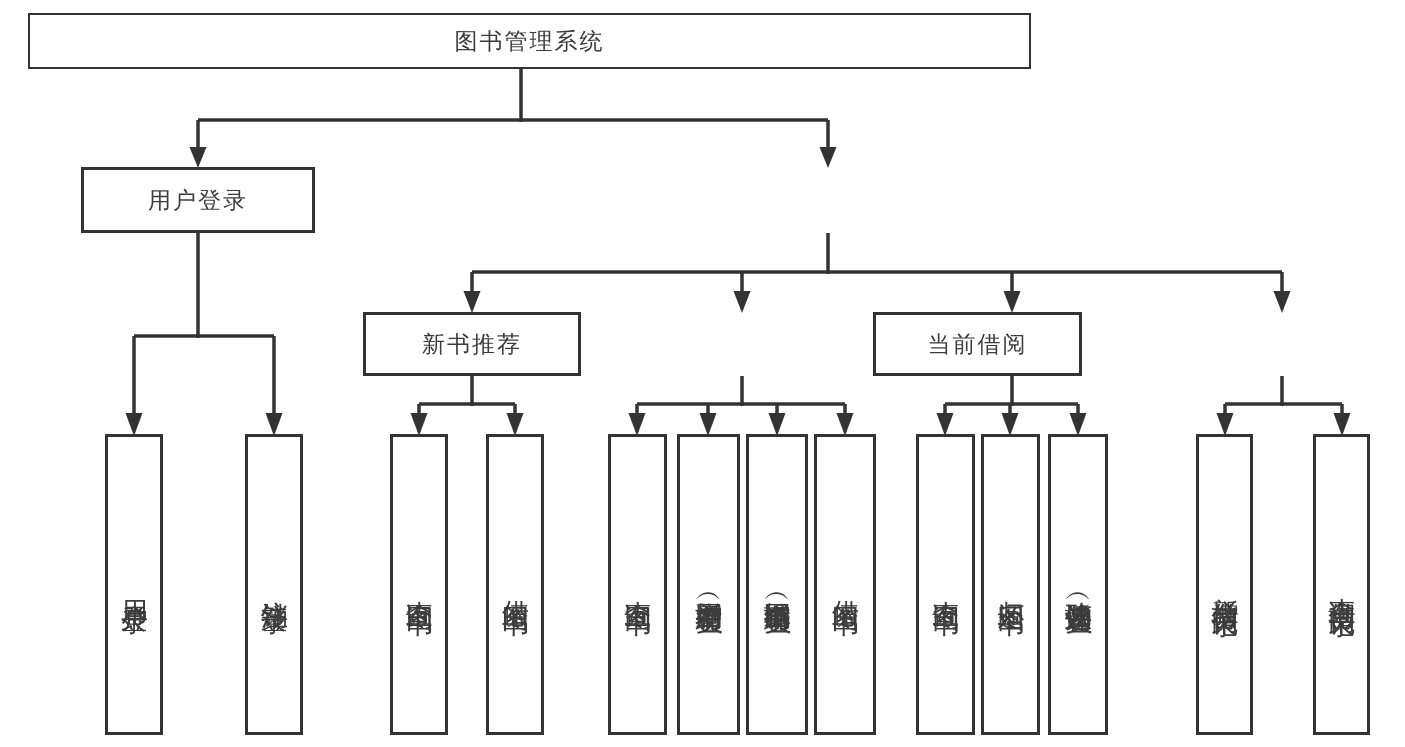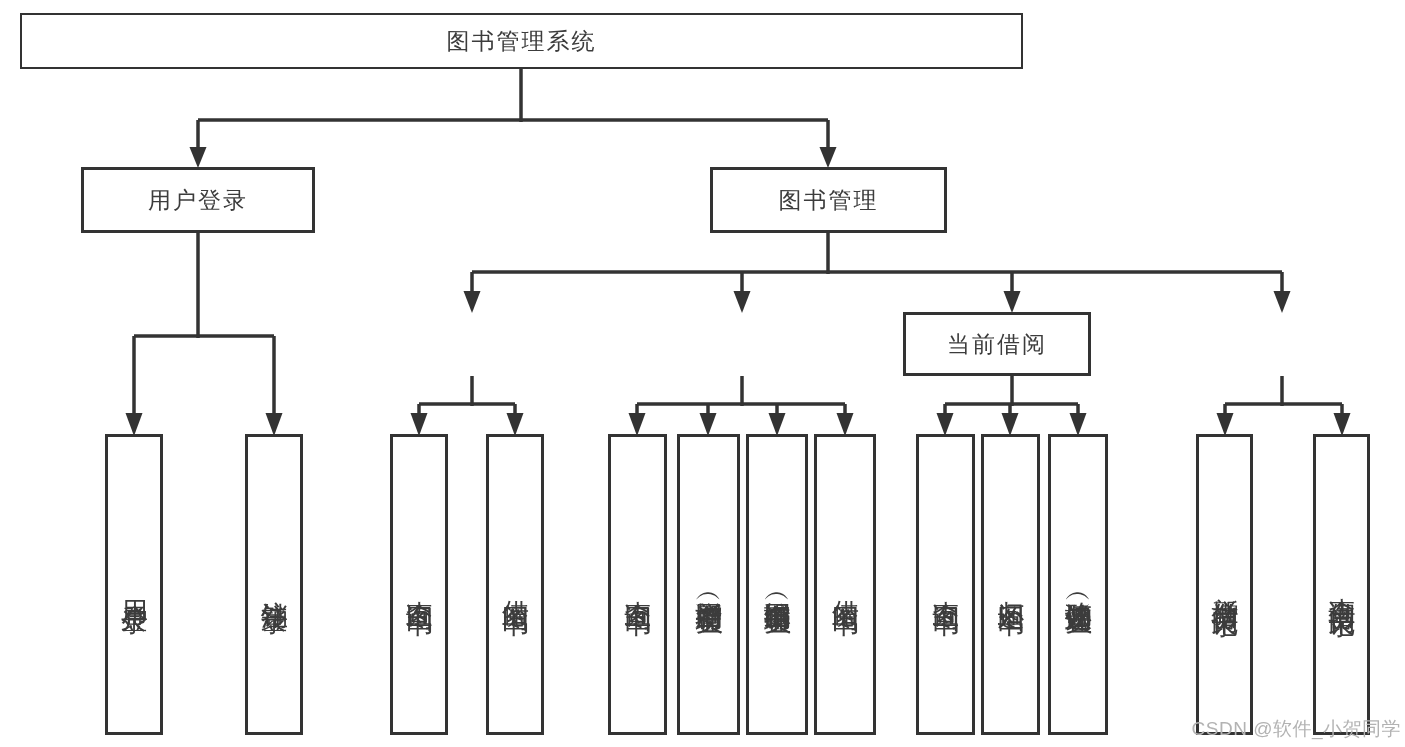--- a/index.html
+++ b/index.html
@@ -12,21 +12,21 @@
   }
   .connectors{position:absolute;left:0;top:0;width:1405px;height:747px;}
   .box{
     position:absolute;
     background:#ffffff;
     border:3px solid #333333;
     box-sizing:border-box;
     display:flex;align-items:center;justify-content:center;
     color:#3c3c3c;
   }
-  .box.root{border-width:2.5px;}
+  .box.root{border-width:2.5px;margin-left:8px;}
   .hlabel{
     font-size:23px;
     letter-spacing:2px;
     white-space:nowrap;
     color:#3c3c3c;
   }
   .leaf .vtext{
     writing-mode:vertical-rl;
     text-orientation:mixed;
     font-size:27px;
@@ -119,25 +119,25 @@
     </g>
   </svg>
 
   <div class="box root" style="left:20px;top:13px;width:1003px;height:56px">
     <span class="hlabel">图书管理系统</span>
   </div>
 
   <div class="box" style="left:81px;top:167px;width:234px;height:66px">
     <span class="hlabel">用户登录</span>
   </div>
-  <div class="box" style="left:710px;top:167px;width:237px;height:66px">
-    <span class="hlabel">图书管理</span>
+
+  <div class="box" style="left:363px;top:312px;width:218px;height:64px">
+    <span class="hlabel">新书推荐</span>
   </div>
-
-  <div class="box" style="left:903px;top:312px;width:188px;height:64px">
+  <div class="box" style="left:873px;top:312px;width:209px;height:64px">
     <span class="hlabel">当前借阅</span>
   </div>
 
   <div class="box leaf" style="left:105px;top:434px;width:58px;height:301px">
     <span class="vtext">用户登录</span>
   </div>
   <div class="box leaf" style="left:245px;top:434px;width:58px;height:301px">
     <span class="vtext">注销登录</span>
   </div>
 
@@ -171,15 +171,14 @@
     <span class="vtext tight">确认归还（管理员）</span>
   </div>
 
   <div class="box leaf" style="left:1196px;top:434px;width:57px;height:301px">
     <span class="vtext">新增借阅记录</span>
   </div>
   <div class="box leaf" style="left:1313px;top:434px;width:57px;height:301px">
     <span class="vtext">查询借阅记录</span>
   </div>
 
-  <div class="watermark">CSDN @软件_小贺同学</div>
 
 </div>
 
 </body></html>

